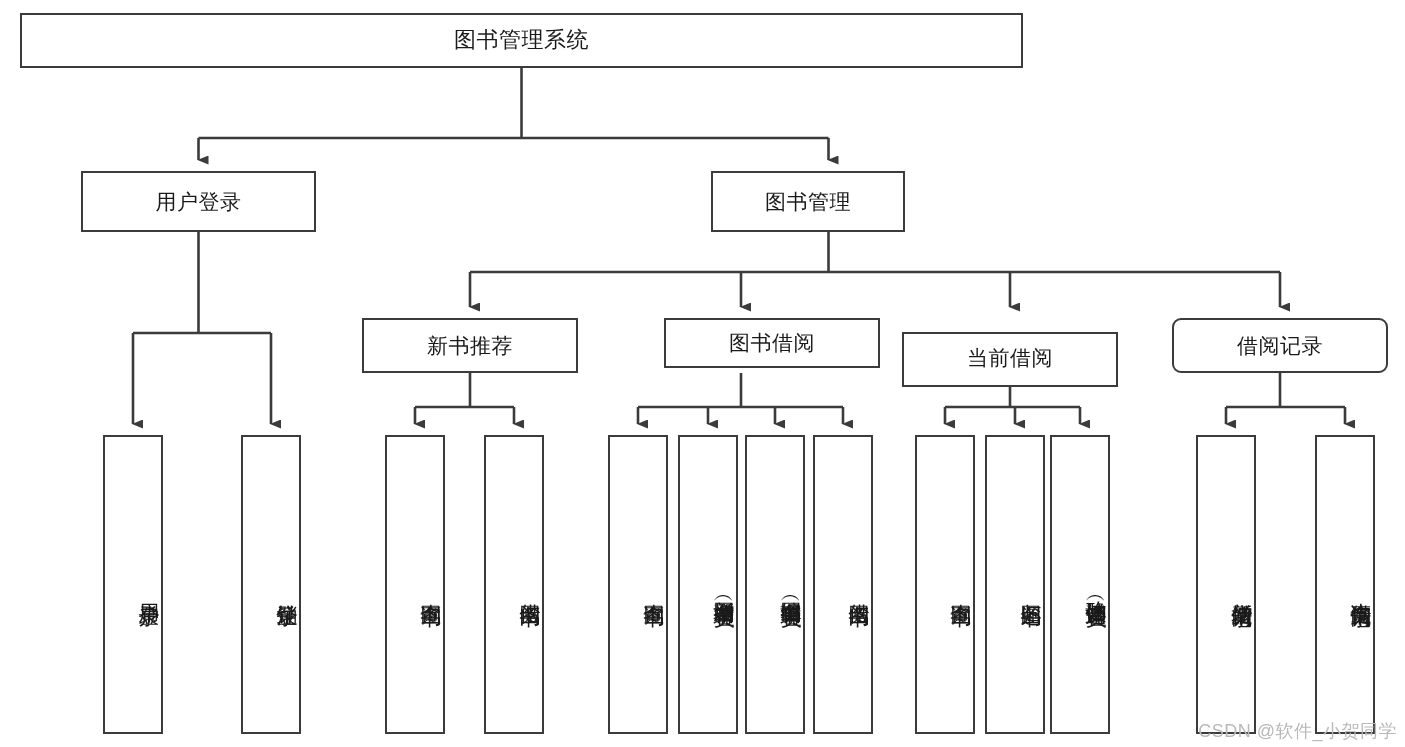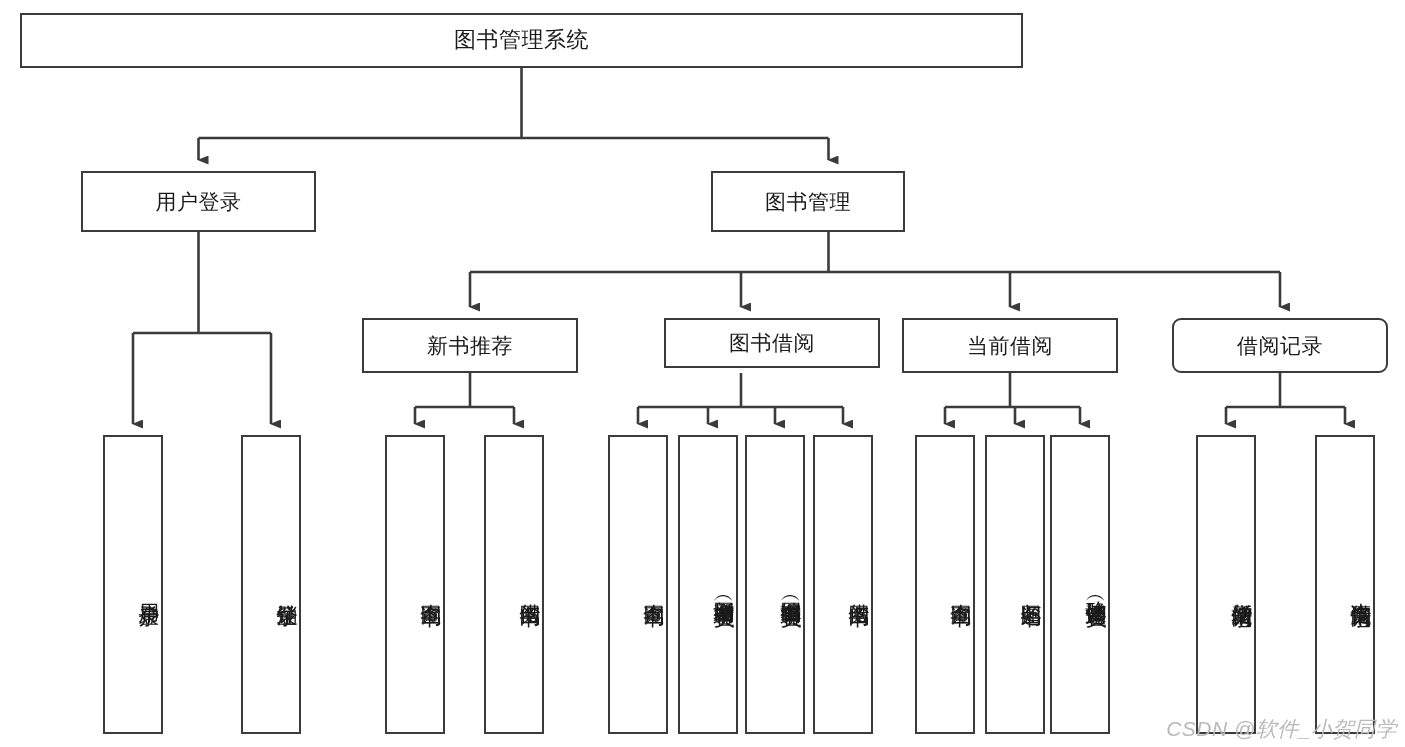--- a/index.html
+++ b/index.html
@@ -54,25 +54,24 @@
     text-orientation: upright;
     display: block;
   }
   .node.title {
     font-size: 22px;
   }
   .watermark {
     position: absolute;
     right: 8px;
     bottom: 4px;
-    font-size: 21px;
+    font-size: 18px;
     color: #b9b9b9;
     white-space: nowrap;
     letter-spacing: 0.5px;
-    font-style: italic;
   }
 </style>
 </head>
 <body>
 
 <div id="canvas">
   <svg id="wires" viewBox="0 0 1405 747">
     <defs>
       <marker id="arrowhead" markerWidth="10" markerHeight="11" refX="4.5" refY="10" orient="auto" markerUnits="userSpaceOnUse">
         <path d="M0,0 L9,0 L4.5,11 Z" fill="#3b3b3b"></path>
@@ -123,21 +122,21 @@
       </div>
       <div class="node horiz" id="node-bookmgmt" style="left: 711px; top: 171px; width: 194px; height: 61px;">
         <span>图书管理</span>
       </div>
       <div class="node horiz" id="node-newbook" style="left: 362px; top: 318px; width: 216px; height: 55px;">
         <span>新书推荐</span>
       </div>
       <div class="node horiz" id="node-borrow" style="left: 664px; top: 318px; width: 216px; height: 50px;">
         <span>图书借阅</span>
       </div>
-      <div class="node horiz" id="node-current" style="left: 902px; top: 318px; width: 216px; height: 55px;">
+      <div class="node horiz" id="node-current" style="left: 902px; top: 332px; width: 216px; height: 55px; font-family: Liberation Mono, monospace;">
         <span>当前借阅</span>
       </div>
       <div class="node horiz" id="node-records" style="left: 1172px; top: 318px; width: 216px; height: 55px; border-radius: 9px;">
         <span>借阅记录</span>
       </div>
       <div class="node vert" id="node-leaf-login-1" style="left: 103px; top: 435px; width: 60px; height: 299px;">
         <span>用户登录</span>
       </div>
       <div class="node vert" id="node-leaf-login-2" style="left: 241px; top: 435px; width: 60px; height: 299px;">
         <span>注销登录</span>

